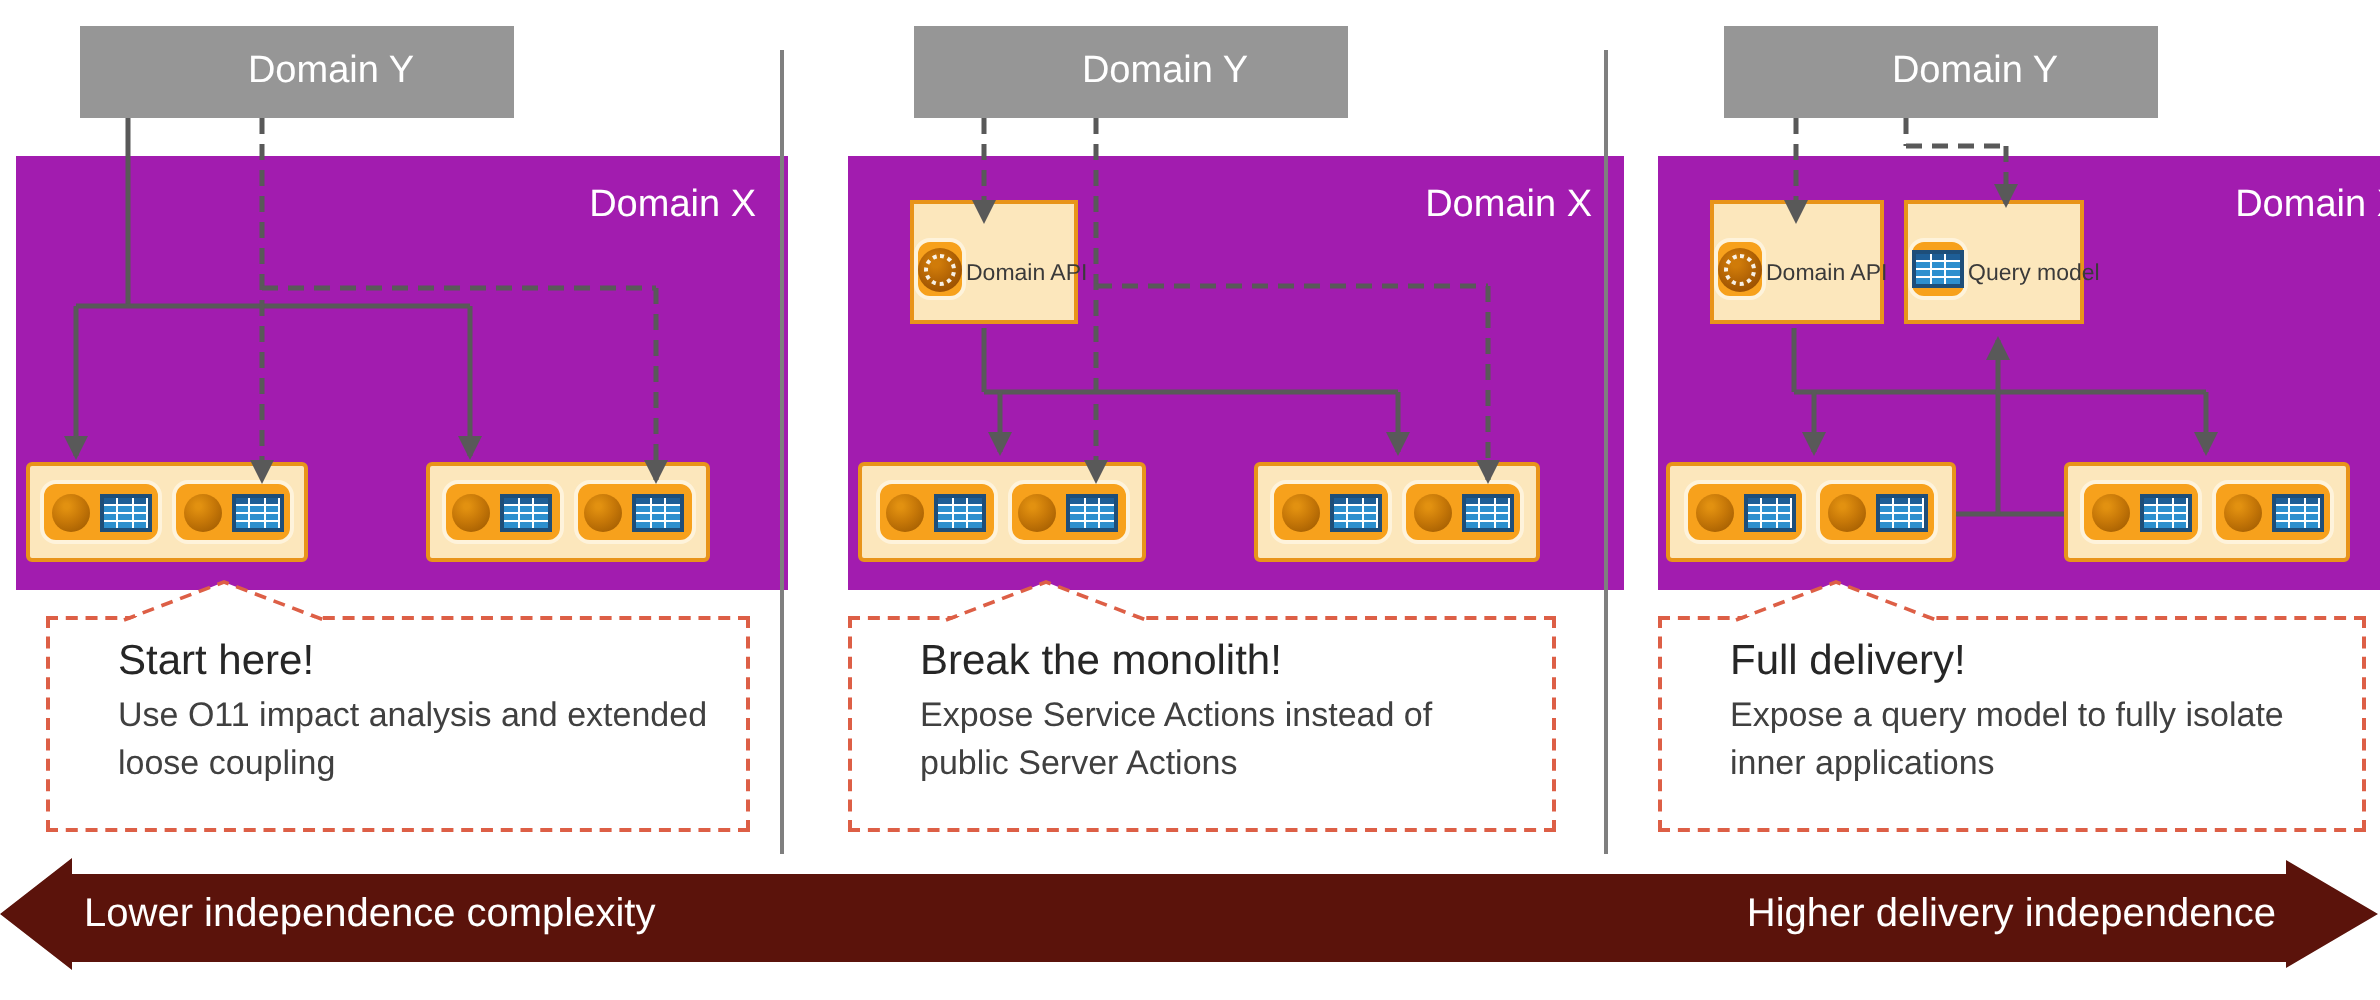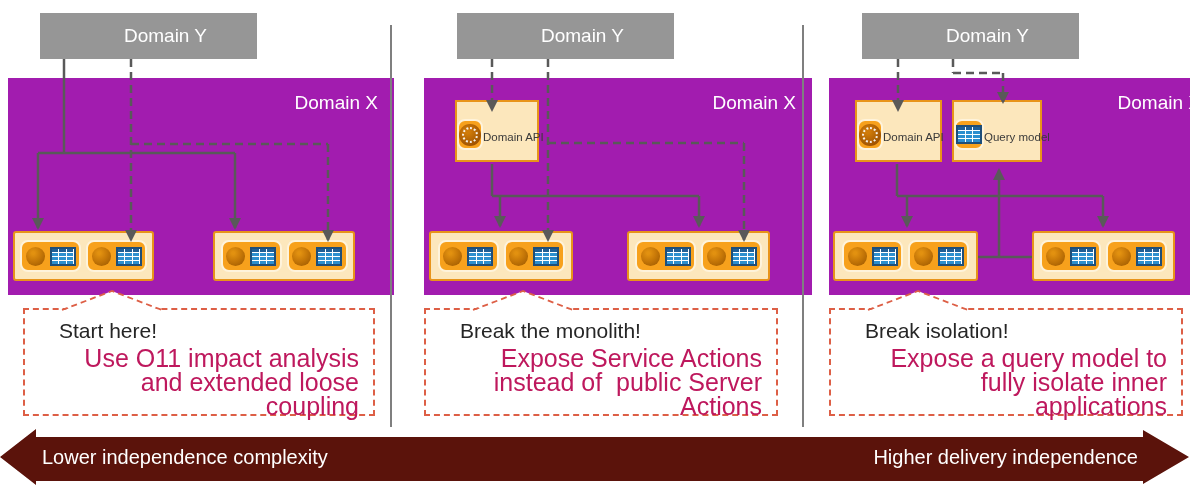--- a/index.html
+++ b/index.html
@@ -26,21 +26,21 @@
                display:flex;flex-direction:row;align-items:center;padding-top:7px;}
   .feature-tile{width:56px;height:31px;background:#F7A11C;border:2px solid #FEF3DB;border-radius:8px;
                 box-sizing:border-box;display:flex;align-items:center;justify-content:center;}
   .feature-label{font-size:11.5px;color:#3A3A3A;margin-top:4px;white-space:nowrap;}
   .svc-icon{width:22px;height:22px;border-radius:50%;position:relative;
             background:radial-gradient(circle at 40% 35%, #D07B09 10%, #A85B03 60%, #8F4500 100%);}
   .svc-icon::after{content:"";position:absolute;inset:3px;border:2px dotted rgba(255,255,255,.9);border-radius:50%;}
   
   .caption{background:#fff;border:2px dashed #DD5F46;box-sizing:border-box;padding:9px 14px 0 14px;}
   .caption-title{font-size:21px;color:#262626;margin:0 0 3px 0;}
-  .caption-body{font-size:25px;line-height:24px;color:#be185d;white-space:pre-wrap;text-align:right;}
+  .caption-body{font-size:17px;line-height:24px;color:#404040;white-space:pre-wrap;}
   
   .banner{background:#5B130B;}
   .banner-left{clip-path:polygon(0px 29px,36px 1px,36px 9px,612px 9px,612px 53px,36px 53px,36px 57px);}
   .banner-right{clip-path:polygon(0px 9px,565px 9px,565px 2px,611px 29px,565px 56px,565px 53px,0px 53px);}
   .banner-label{color:#fff;font-size:20px;white-space:nowrap;}
   
   #overlay{position:absolute;left:0;top:0;z-index:5;pointer-events:none;}
   .boxes{z-index:1;padding-left:34px;}
 </style>
 </head>
@@ -318,21 +318,21 @@
             <i></i>
             <i></i>
             <i></i>
             <i></i>
             <i></i>
           </span>
       </div>
     </div>
   </div>
   <div class="abs boxes caption" style="left:829px;top:308px;width:354px;height:108px;">
-    <div class="caption-title">Break isolation!</div>
+    <div class="caption-title">Full delivery!</div>
     <div class="caption-body">Expose a query model to fully isolate inner applications</div>
   </div>
 
   <div class="abs banner banner-left" style="left:0;top:428px;width:612px;height:59px;"></div>
   <div class="abs banner banner-right" style="left:578px;top:428px;width:612px;height:59px;"></div>
   <span class="abs banner-label" style="left:42px;top:446px;">Lower independence complexity</span>
   <span class="abs banner-label" style="right:52px;top:446px;">Higher delivery independence</span>
 
   <svg id="overlay" width="1190" height="500" viewBox="0 0 1190 500">
     <defs>

